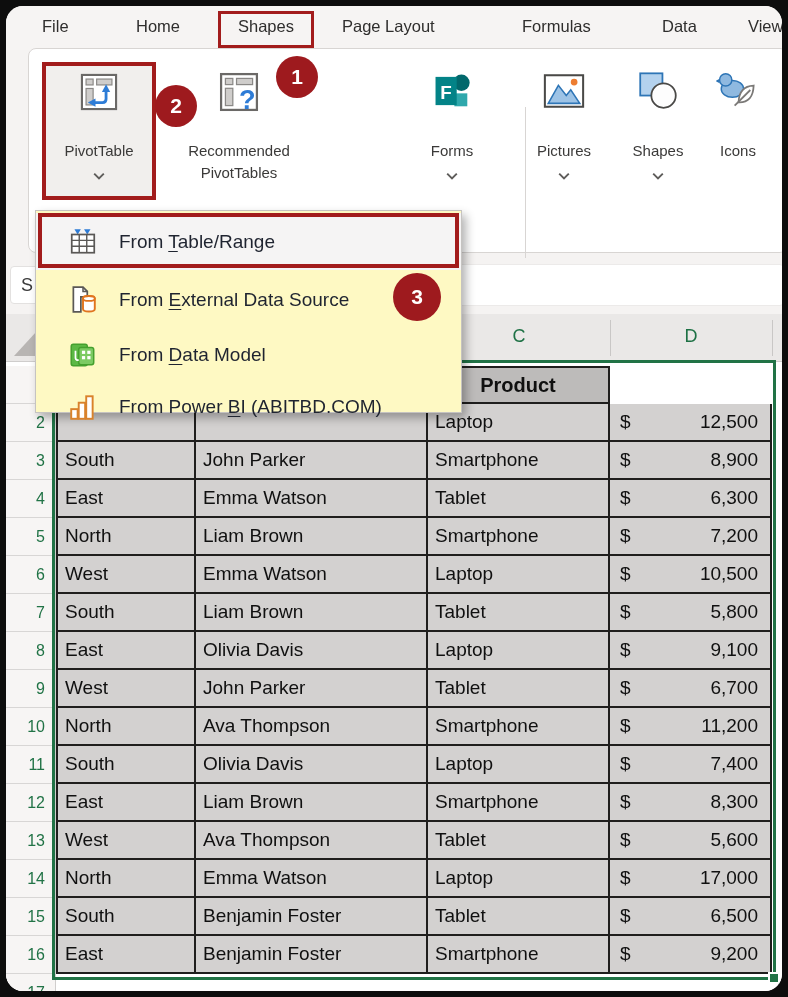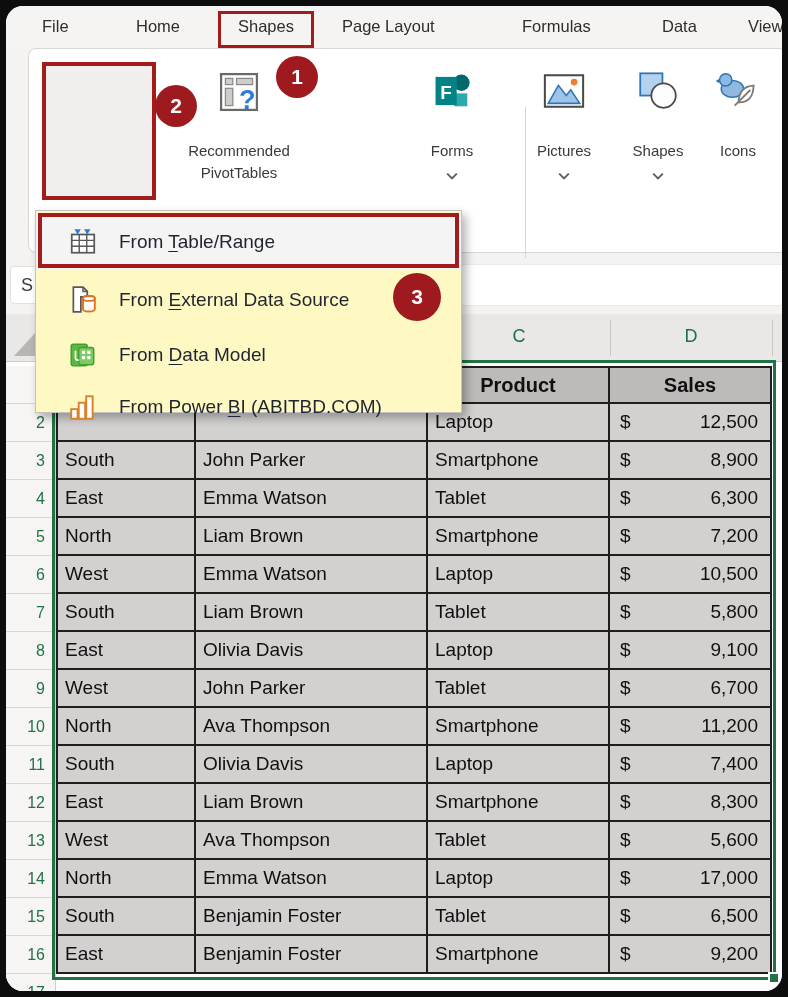--- a/index.html
+++ b/index.html
@@ -99,20 +99,35 @@
     <span class="tab" style="left:742px">View</span>
   </div>
   <div class="tab-insert-box"></div>
 
   <div class="ribbon">
     <div class="divider"></div>
     <span class="group-label">Illustrations</span>
   </div>
 
   <div class="pivot-box"></div>
+  <div style="position:absolute; left:38px; top:58px; width:110px; height:134px; z-index:5;">
+    <svg width="40" height="40" style="position:absolute; left:35px; top:8px;" viewBox="0 0 34 34">
+      <rect x="2.5" y="2.5" width="29" height="29" fill="#ffffff" stroke="#6b6967" stroke-width="1.8"></rect>
+      <rect x="6" y="6" width="6" height="5" fill="#cfcdcb" stroke="#8a8886" stroke-width="1"></rect>
+      <rect x="15" y="6" width="13" height="5" fill="#cfcdcb" stroke="#8a8886" stroke-width="1"></rect>
+      <rect x="6" y="14" width="6" height="14" fill="#cfcdcb" stroke="#8a8886" stroke-width="1"></rect>
+      <path d="M13 26 H20 Q23 26 23 23 V16" fill="none" stroke="#2E7CD6" stroke-width="2.4"></path>
+      <polygon points="19.5,17 26.5,17 23,10.5" fill="#2E7CD6"></polygon>
+      <polygon points="14,22.5 14,29.5 7.5,26" fill="#2E7CD6"></polygon>
+    </svg>
+    <div class="rbtn-label" style="left:0; width:110px; top:78px;">PivotTable</div>
+    <svg class="chev" style="left:49px; top:108px;" viewBox="0 0 10 6">
+      <path d="M1 1 L5 5 L9 1" fill="none" stroke="#5f5d5b" stroke-width="1.6"></path>
+    </svg>
+  </div>
 
   <div style="position:absolute; left:154px; top:58px; width:158px; height:134px; z-index:2;">
     <svg width="42" height="42" style="position:absolute; left:58px; top:7px;" viewBox="0 0 34 34">
       <rect x="2.5" y="2.5" width="29" height="29" fill="#ffffff" stroke="#6b6967" stroke-width="1.8"></rect>
       <rect x="6" y="6" width="6" height="5" fill="#cfcdcb" stroke="#8a8886" stroke-width="1"></rect>
       <rect x="15" y="6" width="13" height="5" fill="#cfcdcb" stroke="#8a8886" stroke-width="1"></rect>
       <rect x="6" y="14" width="6" height="14" fill="#cfcdcb" stroke="#8a8886" stroke-width="1"></rect>
       <text x="17" y="31" font-size="22" font-weight="bold" fill="#2E7CD6" font-family="Liberation Sans, sans-serif">?</text>
     </svg>
     <div class="rbtn-label" style="left:0; width:158px; top:78px;">Recommended</div>
@@ -206,21 +221,20 @@
           <div class="gutter-cell">15</div>
           <div class="gutter-cell">16</div>
           <div class="gutter-cell">17</div>
         </div>
 
     <div class="grid">
       <div class="grid-row hdr">
         <div class="cell c0"></div>
         <div class="cell c1"></div>
         <div class="cell c2">Product</div>
-        <div class="cell c3">Sales</div>
       </div>
       <div>
             <div class="grid-row">
               <div class="cell c0"></div>
               <div class="cell c1"></div>
               <div class="cell c2">Laptop</div>
               <div class="cell c3 money">
                 <span>$</span>
                 <span>12,500</span>
               </div>

